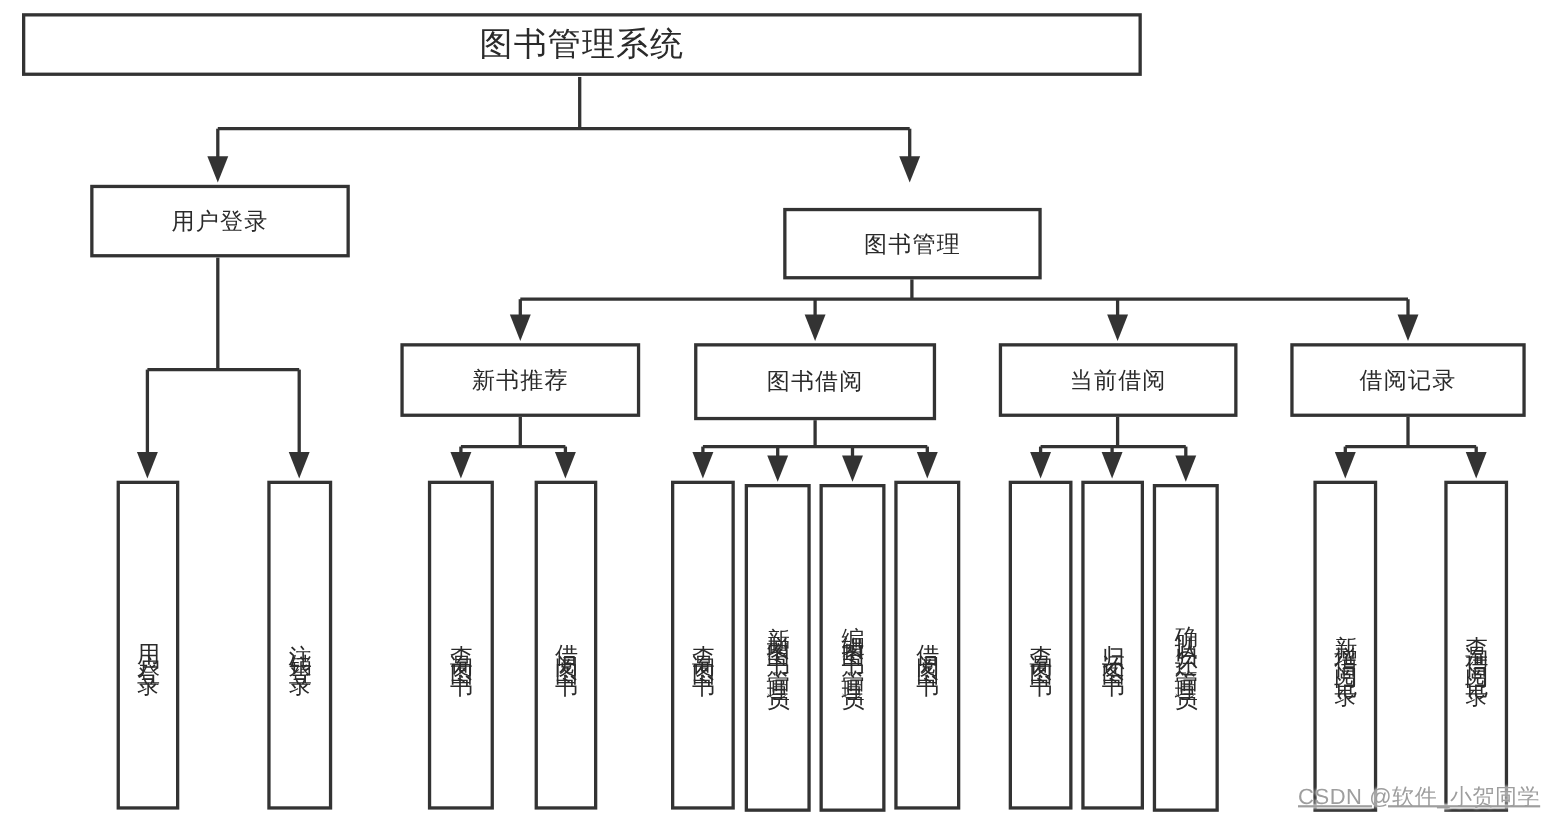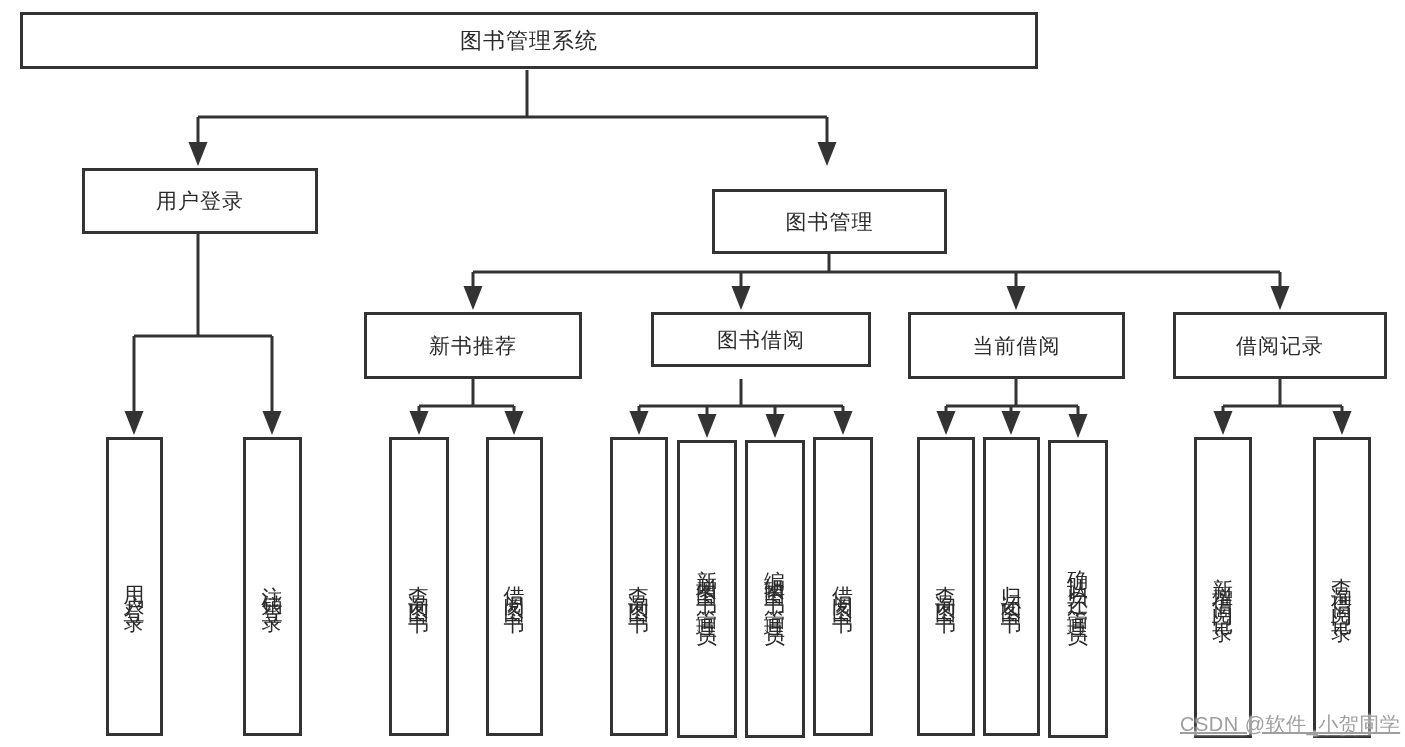--- a/index.html
+++ b/index.html
@@ -28,21 +28,21 @@
     align-items: center;
     justify-content: center;
     color: var(--text, #2a2a2a);
     z-index: 1;
   }
   .hbox {
     font-size: 21px;
     letter-spacing: 1px;
     white-space: nowrap;
   }
-  .hbox.root-label { font-size: 22px; text-align: center; }
+  .hbox.root-label { font-size: 30px; text-align: center; }
   .vbox span {
     writing-mode: vertical-lr;
     text-orientation: mixed;
     font-size: 21px;
     letter-spacing: 9px;
     line-height: 1;
     white-space: nowrap;
   }
   .vbox.tight span {
     font-size: 21px;
@@ -120,21 +120,21 @@
       <polygon points="1223,435 1213.5,411 1232.5,411" fill="#333333"></polygon>
       <polygon points="1342,435 1332.5,411 1351.5,411" fill="#333333"></polygon>
     </svg>
 
   <div class="node hbox root-label" style="left:20px; top:12px; width:1018px; height:57px;">图书管理系统</div>
 
   <div class="node hbox" style="left:82px; top:168px; width:236px; height:66px;">用户登录</div>
   <div class="node hbox" style="left:712px; top:169px; width:235px; height:65px;margin-top:20px;">图书管理</div>
 
   <div class="node hbox" style="left:364px; top:312px; width:218px; height:67px;">新书推荐</div>
-  <div class="node hbox" style="left:631px; top:312px; width:220px; height:55px;margin-left:20px;">图书借阅</div>
+  <div class="node hbox" style="left:631px; top:312px; width:220px; height:70px;">图书借阅</div>
   <div class="node hbox" style="left:908px; top:312px; width:217px; height:67px;">当前借阅</div>
   <div class="node hbox" style="left:1173px; top:312px; width:214px; height:67px;">借阅记录</div>
 
   <div class="node vbox" style="left:106px; top:437px; width:57px; height:299px;">
     <span>用户登录</span>
     </div>
   <div class="node vbox" style="left:243px; top:437px; width:59px; height:299px;">
     <span>注销登录</span>
     </div>
 

